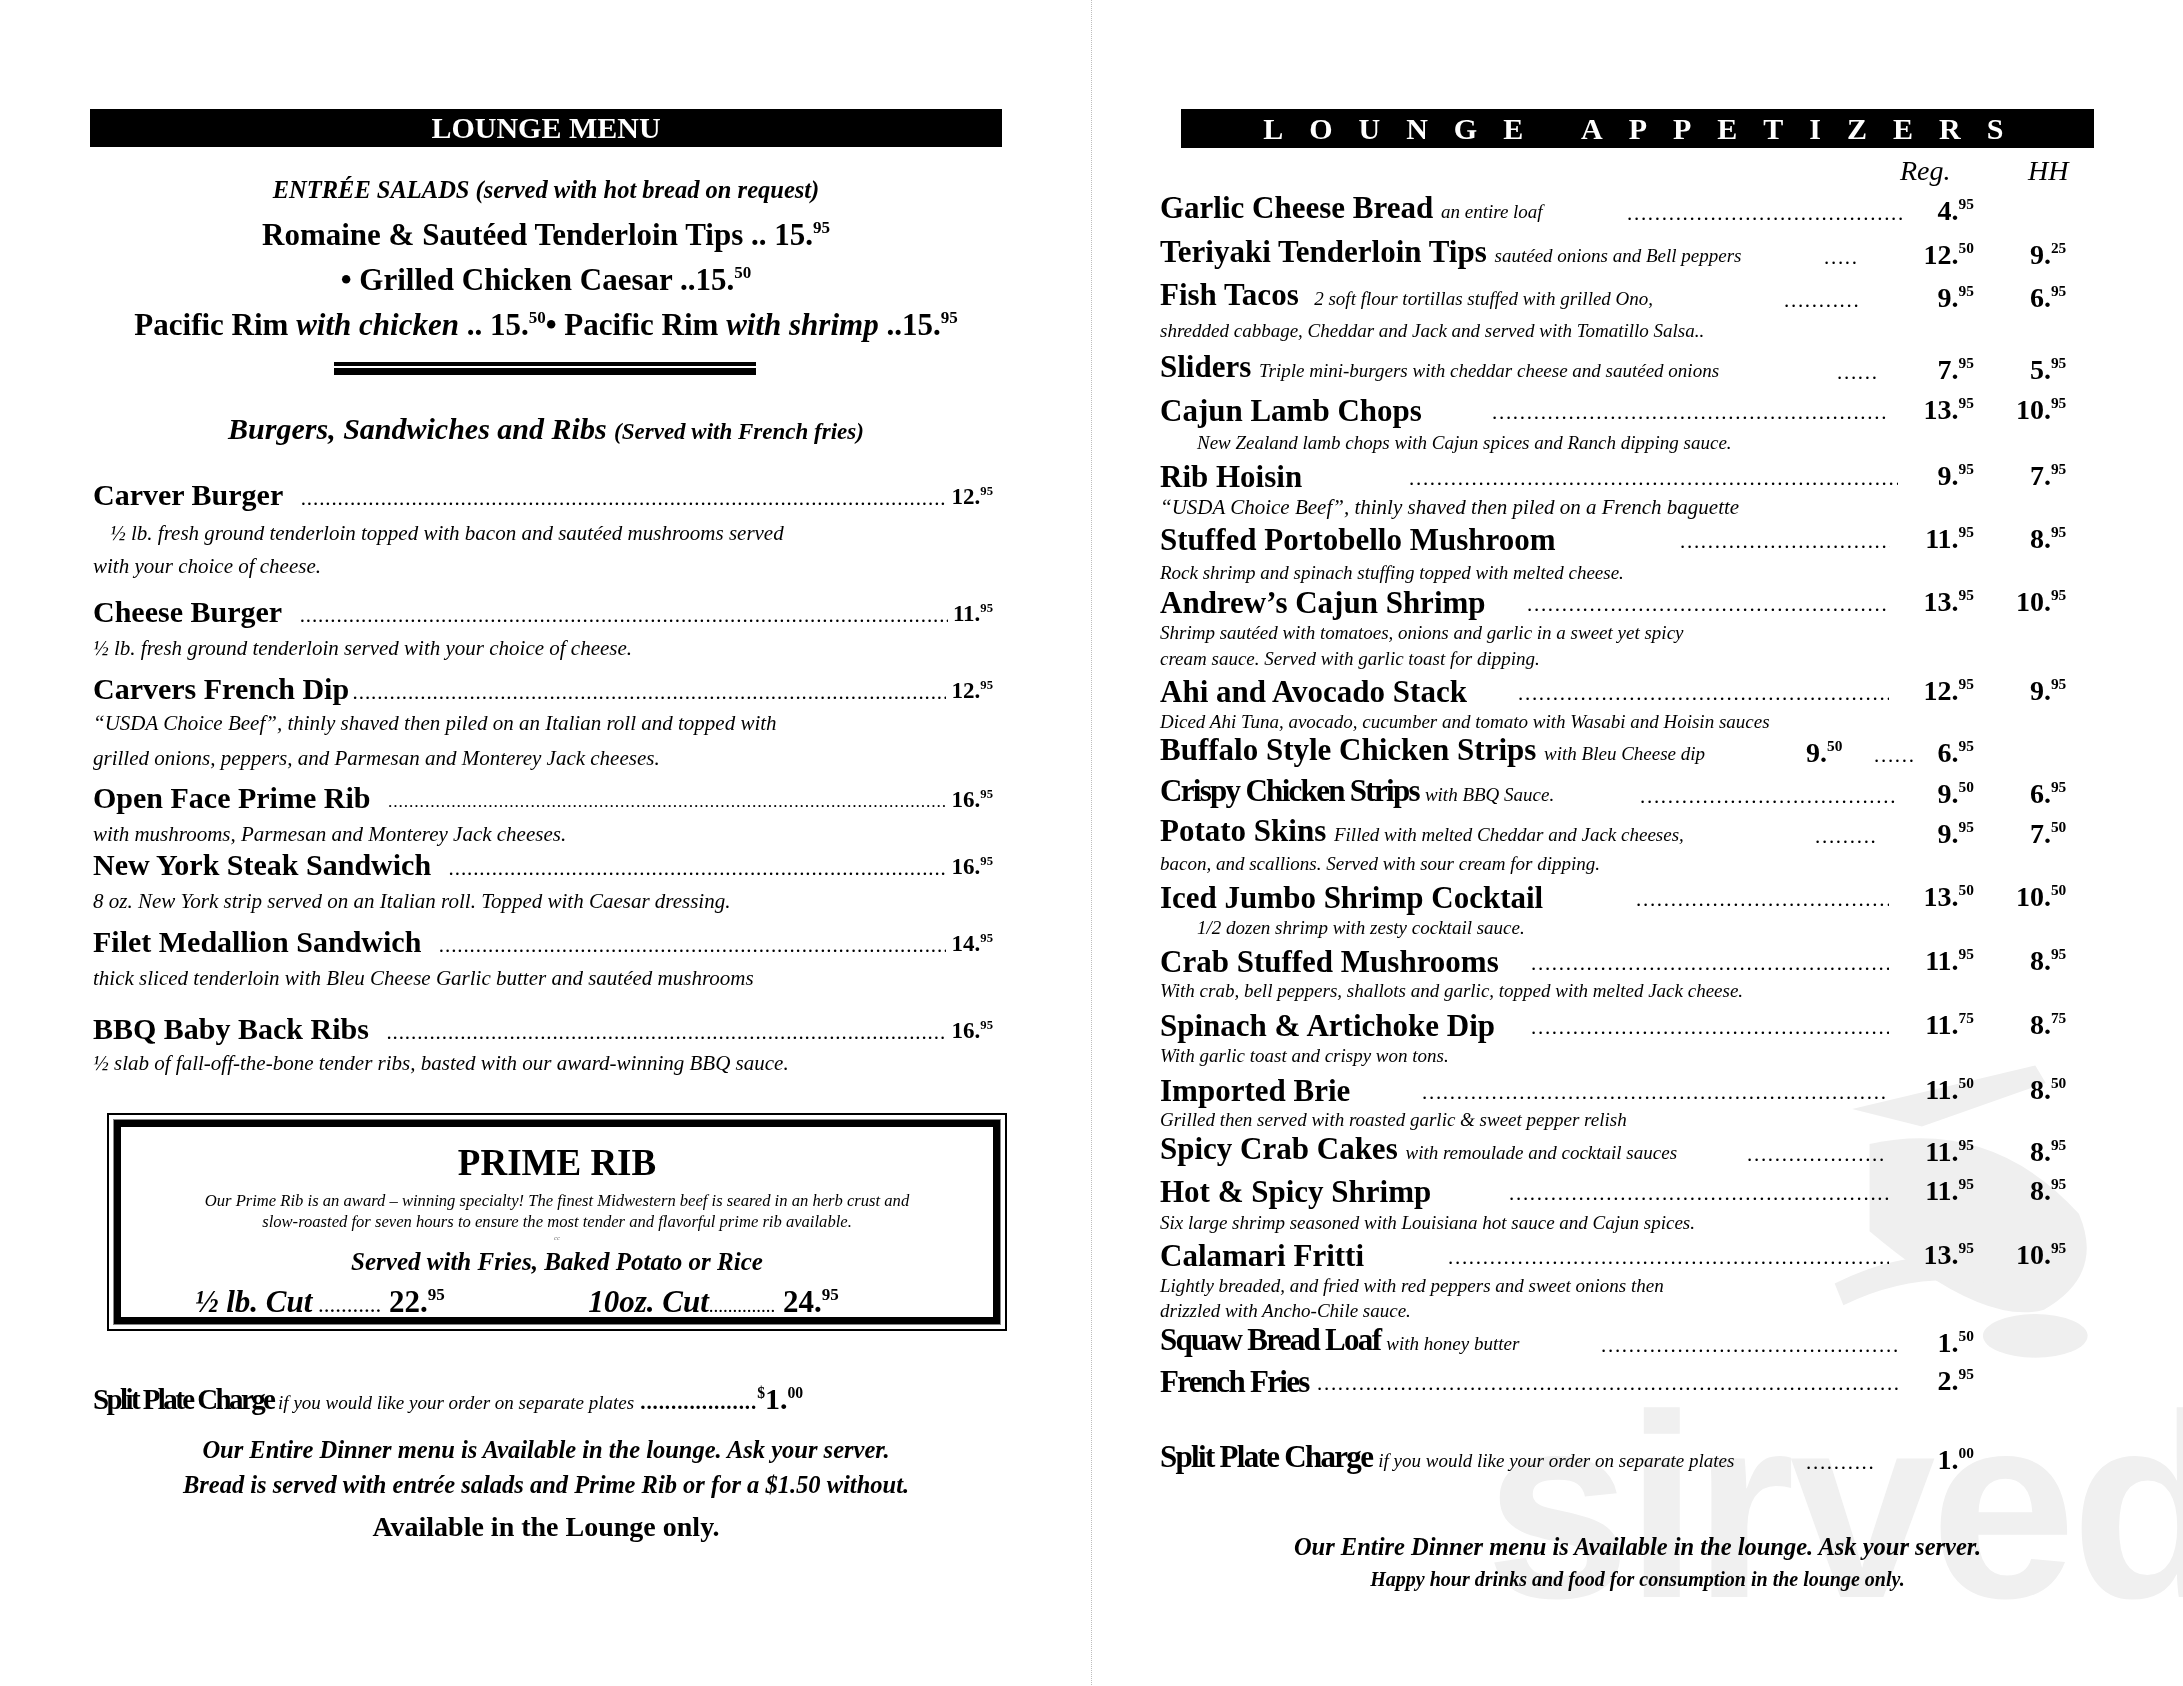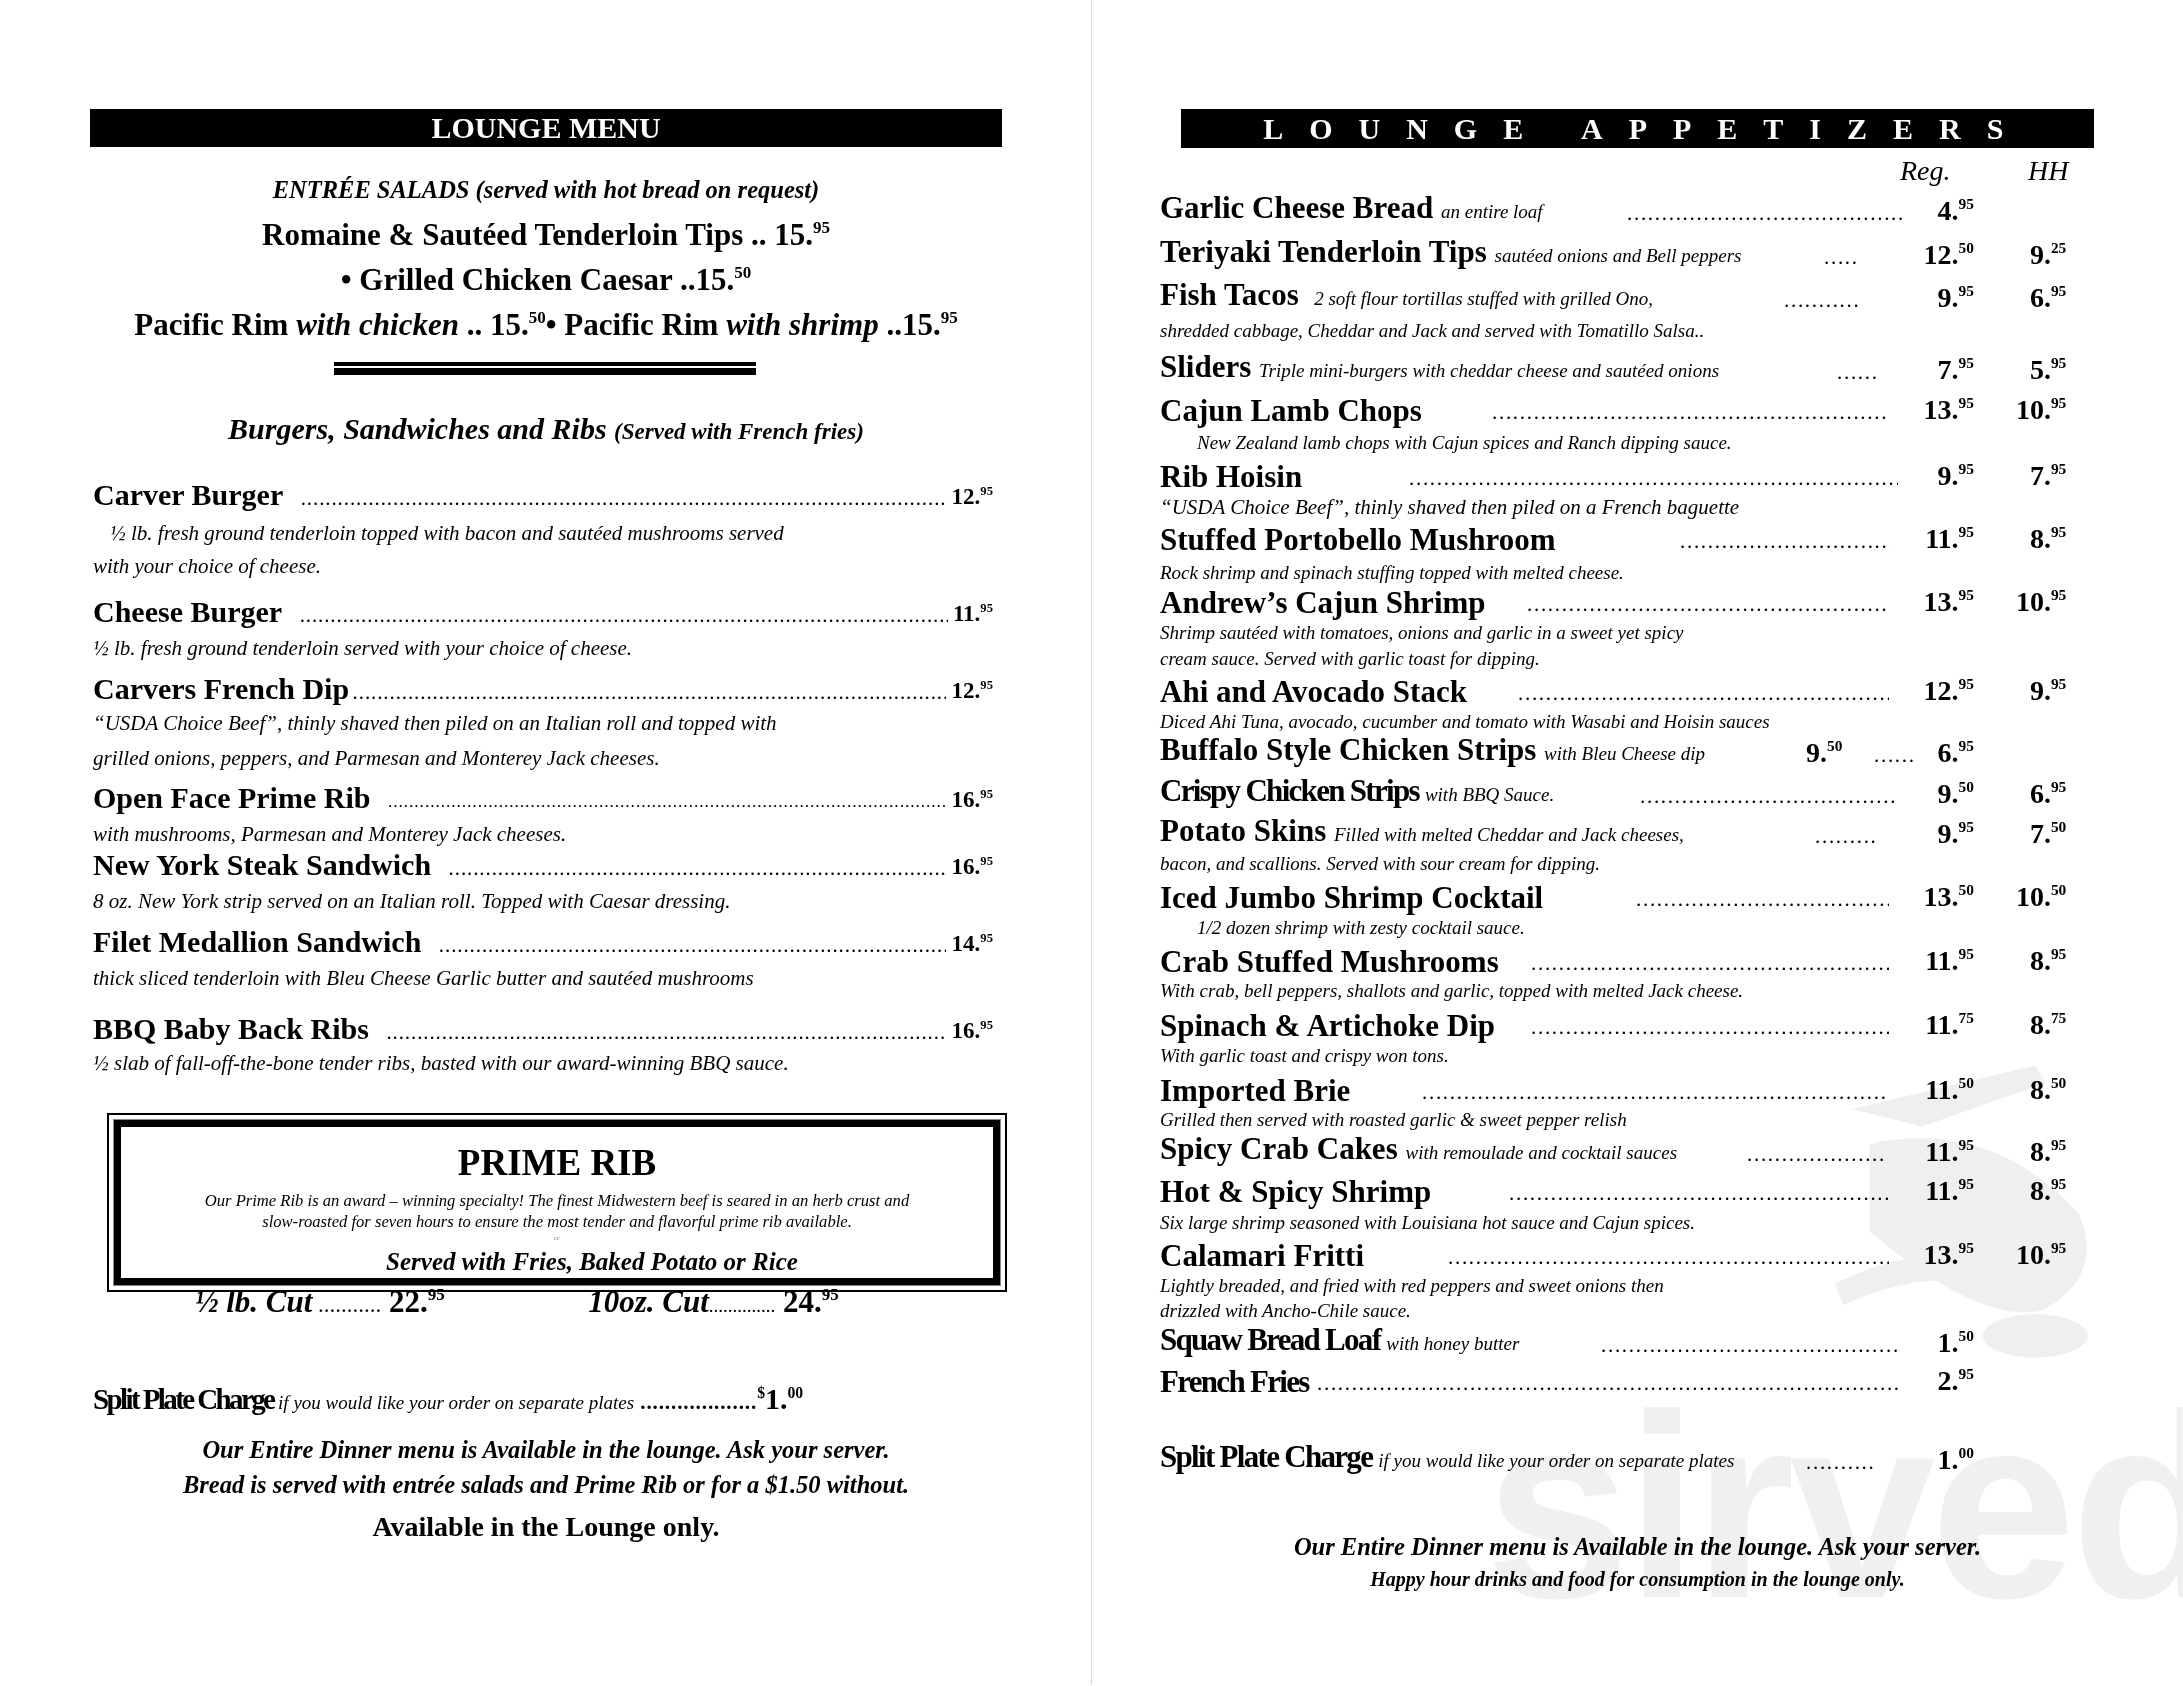--- a/index.html
+++ b/index.html
@@ -16,21 +16,21 @@
   .dbl { position:absolute; left:334px; width:422px; }
   .dbl .t { height:3.5px; background:#000; margin-bottom:2.6px; }
   .dbl .k { height:7px; background:#000; }
 
   .lrow { position:absolute; left:93px; width:900px; height:35px; display:flex; align-items:flex-end; white-space:nowrap; }
   .lrow .name { font-weight:bold; font-size:30px; line-height:35px;text-align:right; }
   .lrow .dots { flex:1; overflow:hidden; font-size:21px; letter-spacing:0.9px; line-height:28px; margin:0 5.2px 0 17.5px; color:#000; }
   .lrow .price { font-weight:bold; font-size:23px; line-height:31px; }
   .ldesc { position:absolute; left:93px; font-style:italic; font-size:21px; line-height:33px; white-space:nowrap; }
 
-  .primebox { position:absolute; left:107px; top:1113px; width:900px; height:179px; box-sizing:border-box; border:2.6px solid #000; padding:5.2px; }
+  .primebox { position:absolute; left:107px; top:1113px; width:900px; height:218px; box-sizing:border-box; border:2.6px solid #000; padding:5.2px; }
   .primebox .inner { width:100%; height:100%; box-sizing:border-box; border:7px solid #000; outline:0.9px solid #888; position:relative; }
 
   .rrow { position:absolute; left:1160px; width:908px; height:35px; white-space:nowrap; }
   .rrow .name { position:absolute; left:0; bottom:0; font-weight:bold; font-size:31px; line-height:35px; }
   .rrow .name.tight { letter-spacing:-1.7px; }
   .rrow .note { font-weight:normal; font-style:italic; font-size:19px; letter-spacing:0; }
   .rrow .dots { position:absolute; bottom:3.5px; font-size:21px; letter-spacing:1.7px; line-height:24.5px; overflow:hidden; white-space:nowrap; }
   .rrow .reg { position:absolute; right:94px; bottom:1.7px; font-weight:bold; font-size:28px; line-height:33px; text-align:center; }
   .rrow .hh { position:absolute; right:1.7px; bottom:1.7px; font-weight:bold; font-size:28px; line-height:33px; text-align:right; }
   .rdesc { position:absolute; left:1160px; font-style:italic; font-size:19px; line-height:26px; white-space:nowrap; }
@@ -138,21 +138,21 @@
 <div class="ldesc" style="top:1047px;">½ slab of fall-off-the-bone tender ribs, basted with our award-winning BBQ sauce.</div>
 
 <div class="primebox">
   <div class="inner">
     <div class="center b" style="left:0; width:100%; top:14px; font-size:37px;">PRIME RIB</div>
     <div class="center it" style="left:0; width:100%; top:63px; font-size:16.6px; line-height:21px;">
       <div>Our Prime Rib is an award – winning specialty! The finest Midwestern beef is seared in an herb crust and</div>
       <div>slow-roasted for seven hours to ensure the most tender and  flavorful prime rib available.</div>
       <div style="font-size:7px; line-height:12.2px; color:#777;">cc</div>
     </div>
-    <div class="center it b" style="left:0; width:100%; top:121px; font-size:25px;padding-left:35px;">Served with Fries, Baked Potato or Rice</div>
+    <div class="center it b" style="left:0; width:100%; top:121px; font-size:25px;">Served with Fries, Baked Potato or Rice</div>
     <div class="abs it b" style="left:74px; top:157px; font-size:31px; white-space:nowrap;">
       <span>½ lb. Cut</span><span style="font-weight:normal; font-style:normal; font-size:23px;"> ...........</span><span style="font-style:normal;"> 22.</span><sup class="c" style="font-style:normal;">95</sup>
     </div>
     <div class="abs it b" style="left:467px; top:157px; font-size:31px; white-space:nowrap;">
       <span>10oz. Cut</span><span style="font-weight:normal; font-style:normal; font-size:19px;">..............</span><span style="font-style:normal;"> 24.</span><sup class="c" style="font-style:normal;">95</sup>
     </div>
   </div>
 </div>
 
 <div class="abs" style="left:93px; top:1382px; white-space:nowrap;">

